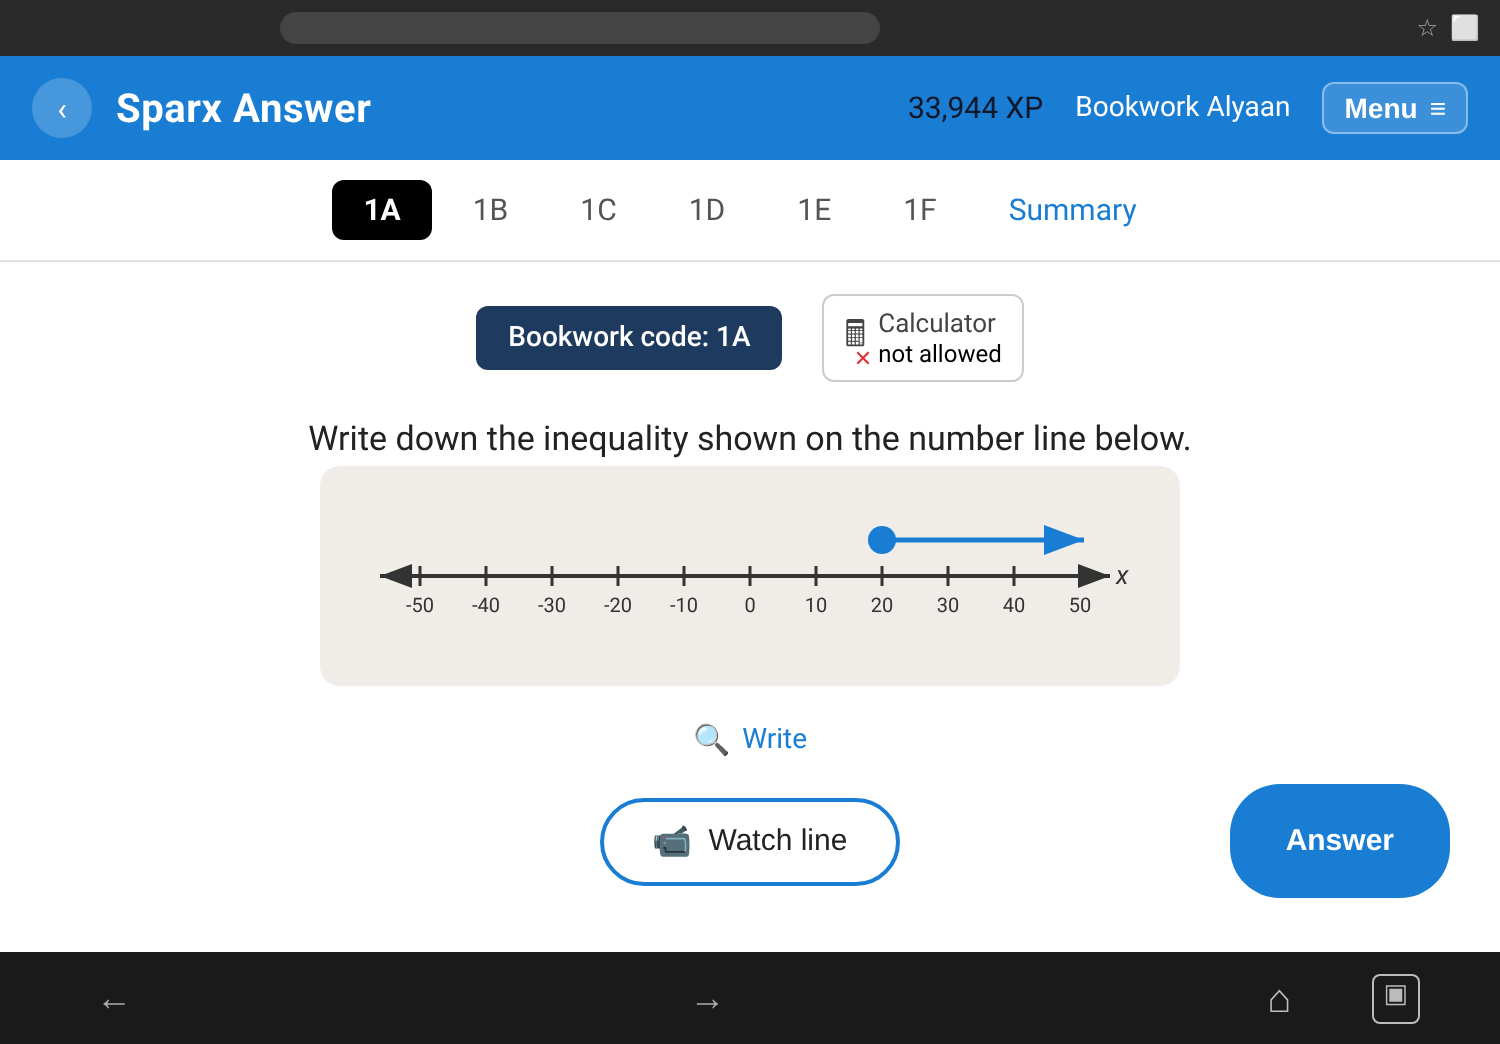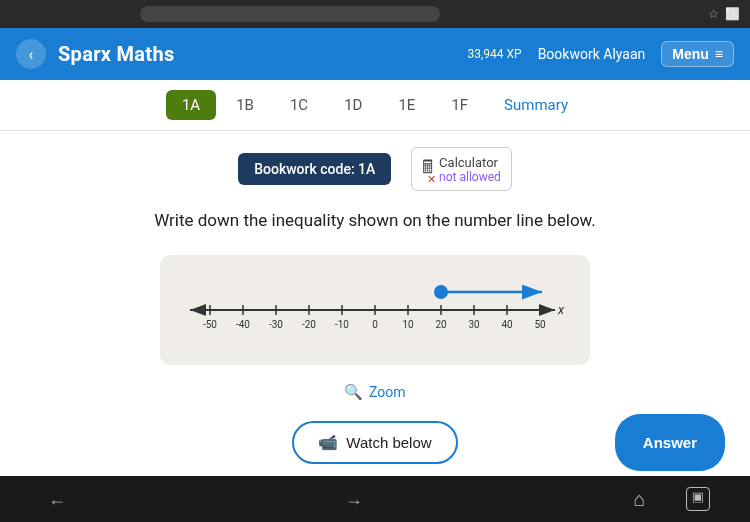--- a/index.html
+++ b/index.html
@@ -67,22 +67,22 @@
       color: white;
       letter-spacing: 0.3px;
     }
     .header-right {
       margin-left: auto;
       display: flex;
       align-items: center;
       gap: 16px;
     }
     .header-xp {
-      font-size: 12px;
-      color: #fef9c3;
+      font-size: 15px;
+      color: #0f172a;
     }
     .header-user {
       font-size: 14px;
       color: white;
     }
     .header-menu-btn {
       background: rgba(255,255,255,0.15);
       border: 1px solid rgba(255,255,255,0.4);
       border-radius: 6px;
       color: white;
@@ -108,23 +108,23 @@
     .tab {
       padding: 6px 16px;
       border-radius: 6px;
       font-size: 15px;
       font-weight: 400;
       cursor: pointer;
       color: #555;
       background: transparent;
     }
     .tab.active {
-      background: #4d7c0f;
-      color: white;
-      font-weight: 400;
+      background: #000000;
+      color: white;
+      font-weight: 700;
     }
     .tab.summary {
       color: #1a7dd4;
       font-weight: 400;
     }
 
     
     .main-content {
       flex: 1;
       background: white;
@@ -170,21 +170,20 @@
       position: absolute;
       bottom: -2px;
       right: -3px;
     }
 
     
     .question-text {
       font-size: 17px;
       color: #222;
       text-align: center;
-      margin-bottom: 22px;
       line-height: 1.4;
     }
 
     
     .number-line-box {
       background: #f0ede8;
       border-radius: 10px;
       width: 430px;
       height: 110px;
       display: flex;
@@ -289,21 +288,21 @@
 <div class="browser-bar">
   <div class="browser-bar-url"></div>
   <div class="browser-bar-icons">
     <span class="browser-bar-icon">☆</span>
     <span class="browser-bar-icon">⬜</span>
   </div>
 </div>
 
 <div class="header">
   <div class="header-back">‹</div>
-  <span class="header-title">Sparx Maths</span>
+  <span class="header-title">Sparx Answer</span>
   <div class="header-right">
     <span class="header-xp">33,944 XP</span>
     <span class="header-user">Bookwork Alyaan</span>
     <button class="header-menu-btn">
       <span>Menu</span>
       <span>≡</span>
     </button>
   </div>
 </div>
 
@@ -321,21 +320,21 @@
 
   <div class="bookwork-row">
     <div class="bookwork-code">Bookwork code: 1A</div>
     <div class="calculator-info">
       <div style="position:relative; display:inline-block;">
         <span class="calc-icon">🖩</span>
         <span class="calc-cross">✕</span>
       </div>
       <div>
         <div>Calculator</div>
-        <div style="color:#8b5cf6; font-size:12px;">not allowed</div>
+        <div style="color:#000000; font-size:12px;">not allowed</div>
       </div>
     </div>
   </div>
 
   <div class="question-text">Write down the inequality shown on the number line below.</div>
 
   <div class="number-line-box">
     <svg class="number-line-svg" viewBox="0 0 390 80">
 
       <defs>
@@ -388,27 +387,27 @@
       <text x="378" y="44" font-size="13" font-style="italic" fill="#333">x</text>
 
       <line x1="261" y1="22" x2="362" y2="22" stroke="#1a7dd4" stroke-width="2.5" marker-end="url(#blue-arrowhead)"></line>
 
       <circle cx="261" cy="22" r="7" fill="#1a7dd4"></circle>
     </svg>
   </div>
 
   <div class="zoom-row">
     <span class="zoom-icon">🔍</span>
-    <span>Zoom</span>
+    <span>Write</span>
   </div>
 
   <div class="action-row">
     <button class="watch-video-btn">
       <span class="video-icon">📹</span>
-      <span>Watch below</span>
+      <span>Watch line</span>
     </button>
     <button class="answer-btn">Answer</button>
   </div>
 
 </div>
 
 <div class="bottom-nav">
   <span class="bottom-nav-icon">←</span>
   <span class="bottom-nav-icon">→</span>
   <div class="bottom-nav-center">

